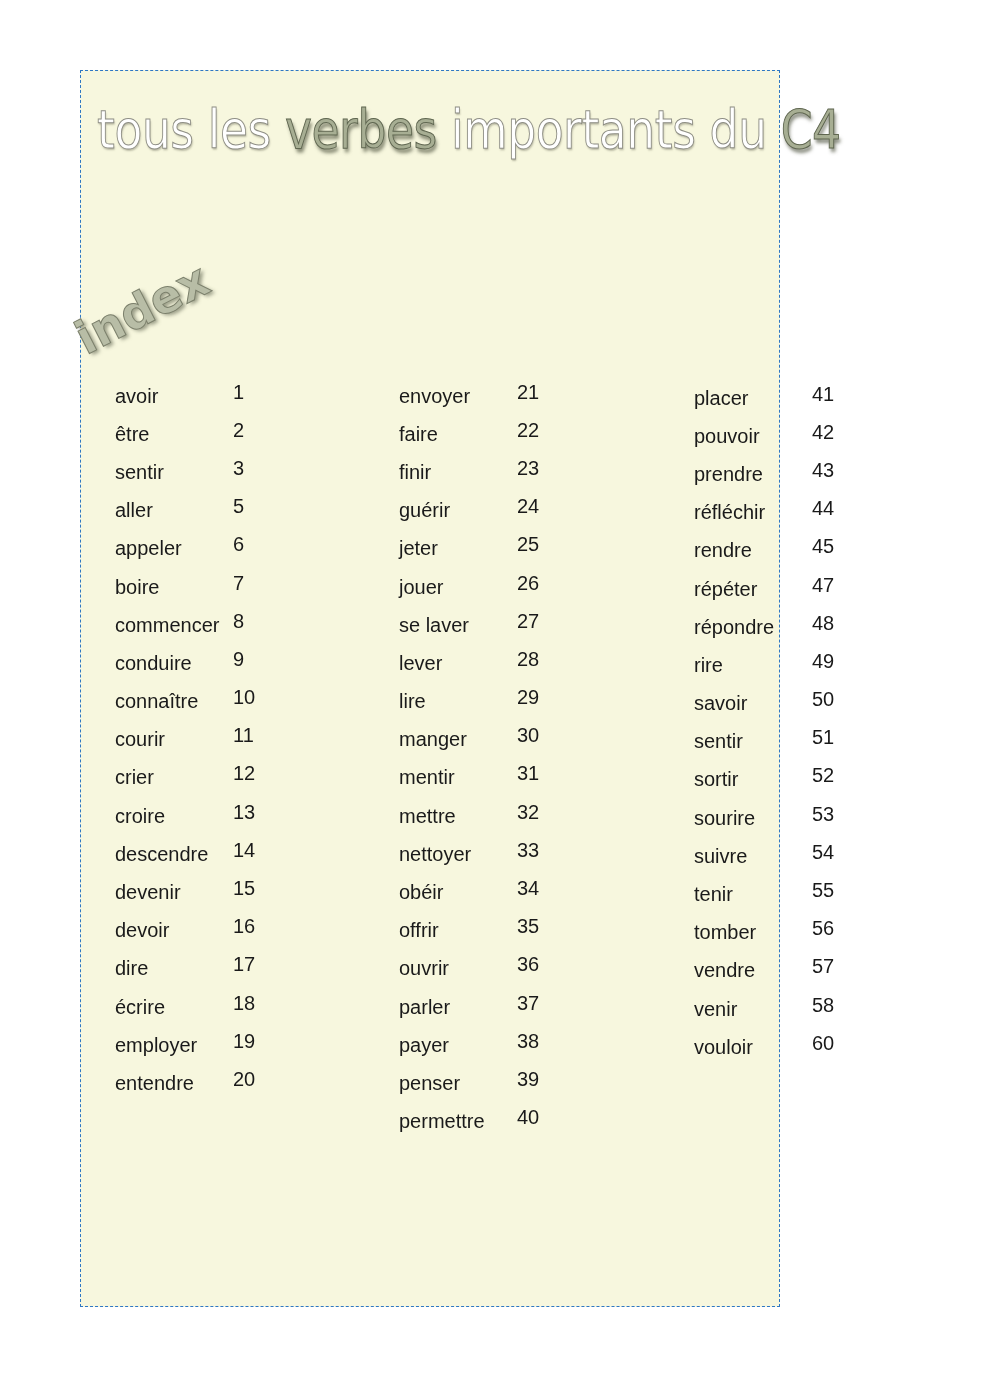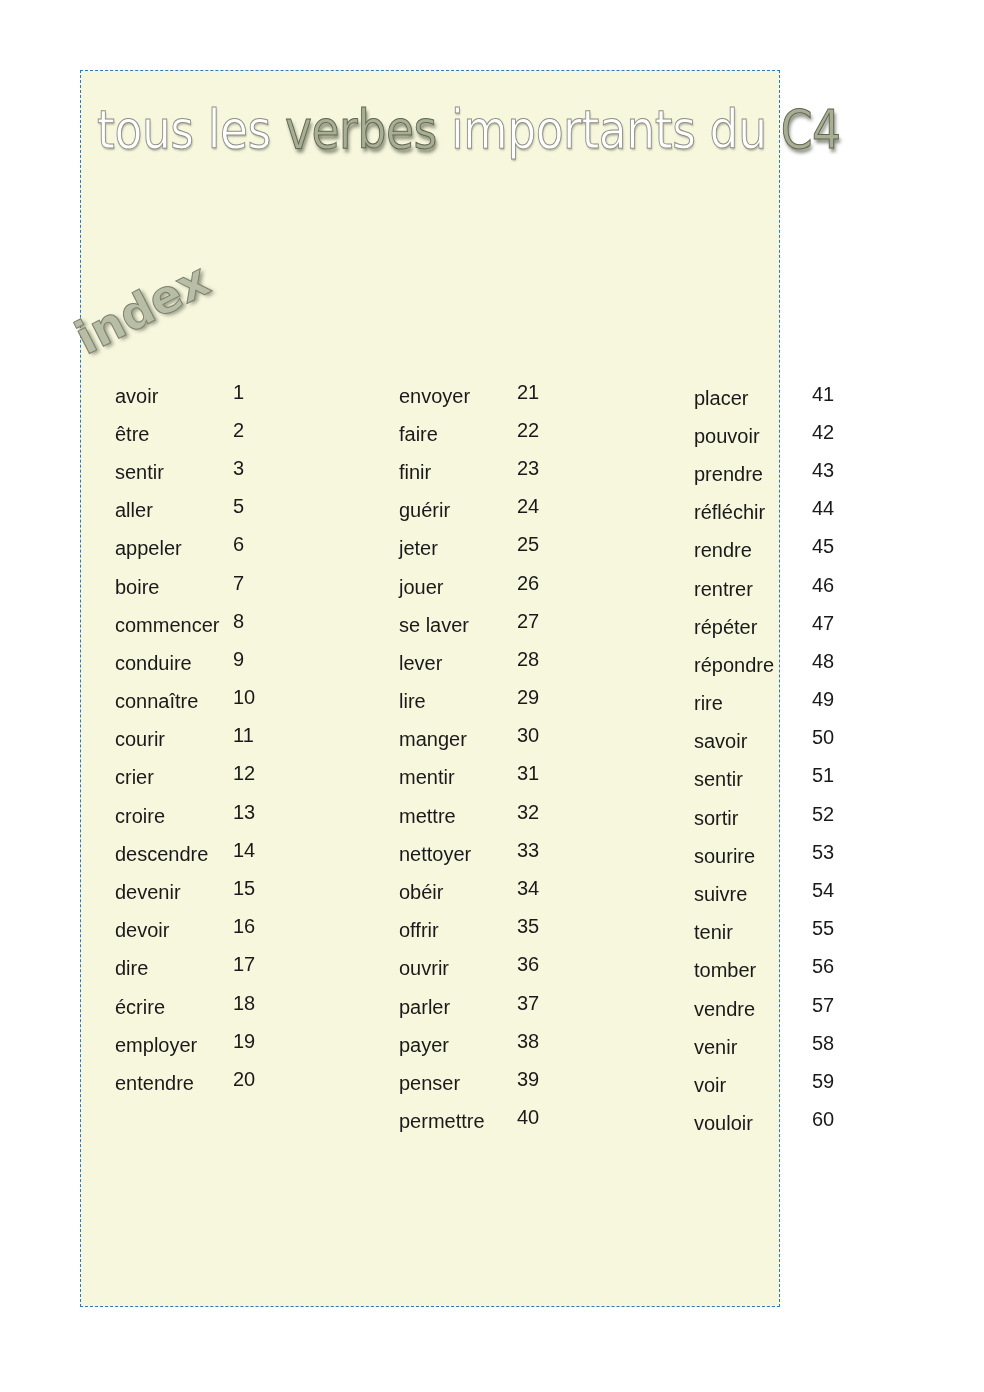--- a/index.html
+++ b/index.html
@@ -254,24 +254,20 @@
       </div>
       <div class="row">
         <span class="verb">réfléchir</span>
         <span class="num">44</span>
       </div>
       <div class="row">
         <span class="verb">rendre</span>
         <span class="num">45</span>
       </div>
       <div class="row">
-        <span class="verb">rentrer</span>
-        <span class="num">46</span>
-      </div>
-      <div class="row">
         <span class="verb">répéter</span>
         <span class="num">47</span>
       </div>
       <div class="row">
         <span class="verb">répondre</span>
         <span class="num">48</span>
       </div>
       <div class="row">
         <span class="verb">rire</span>
         <span class="num">49</span>
@@ -304,23 +300,19 @@
         <span class="verb">tomber</span>
         <span class="num">56</span>
       </div>
       <div class="row">
         <span class="verb">vendre</span>
         <span class="num">57</span>
       </div>
       <div class="row">
         <span class="verb">venir</span>
         <span class="num">58</span>
-      </div>
-      <div class="row">
-        <span class="verb">voir</span>
-        <span class="num">59</span>
       </div>
       <div class="row">
         <span class="verb">vouloir</span>
         <span class="num">60</span>
       </div>
     </div>
 </div>
 
 </body></html>

